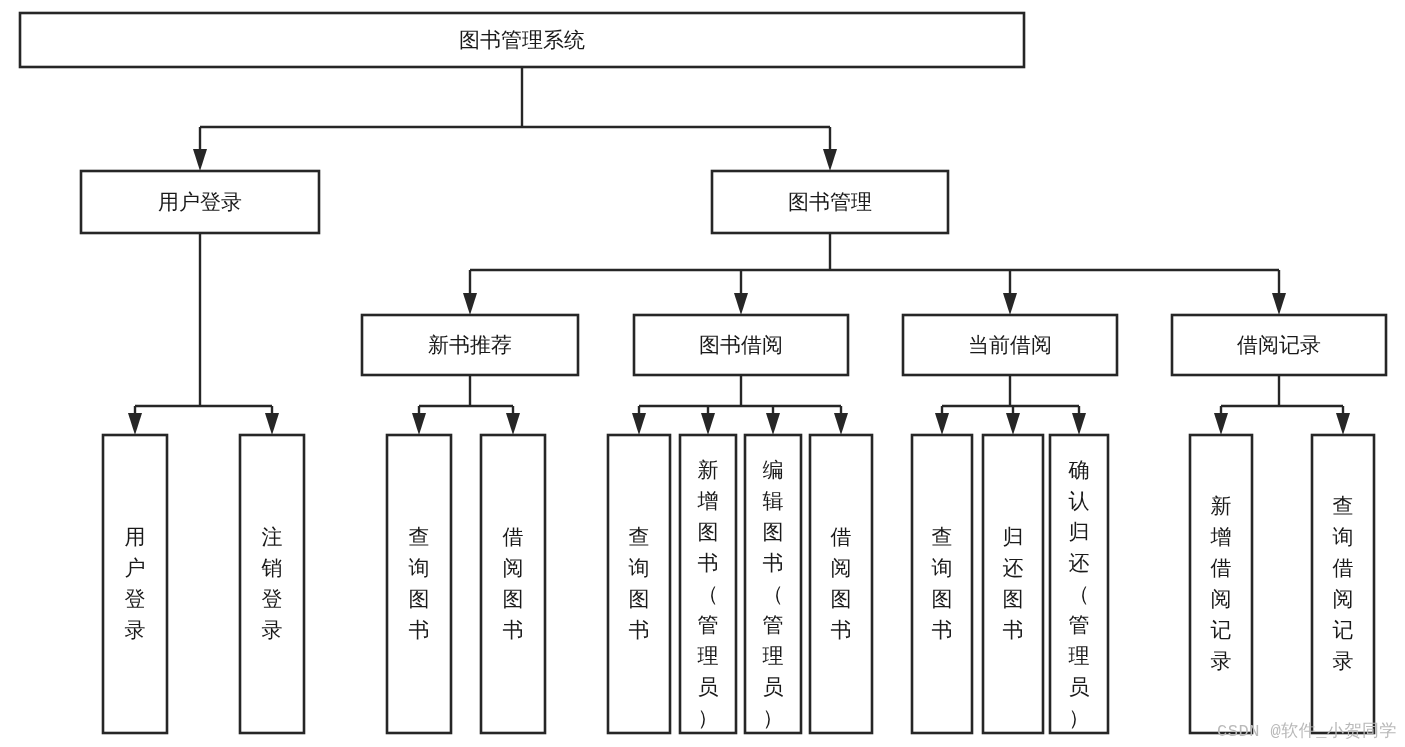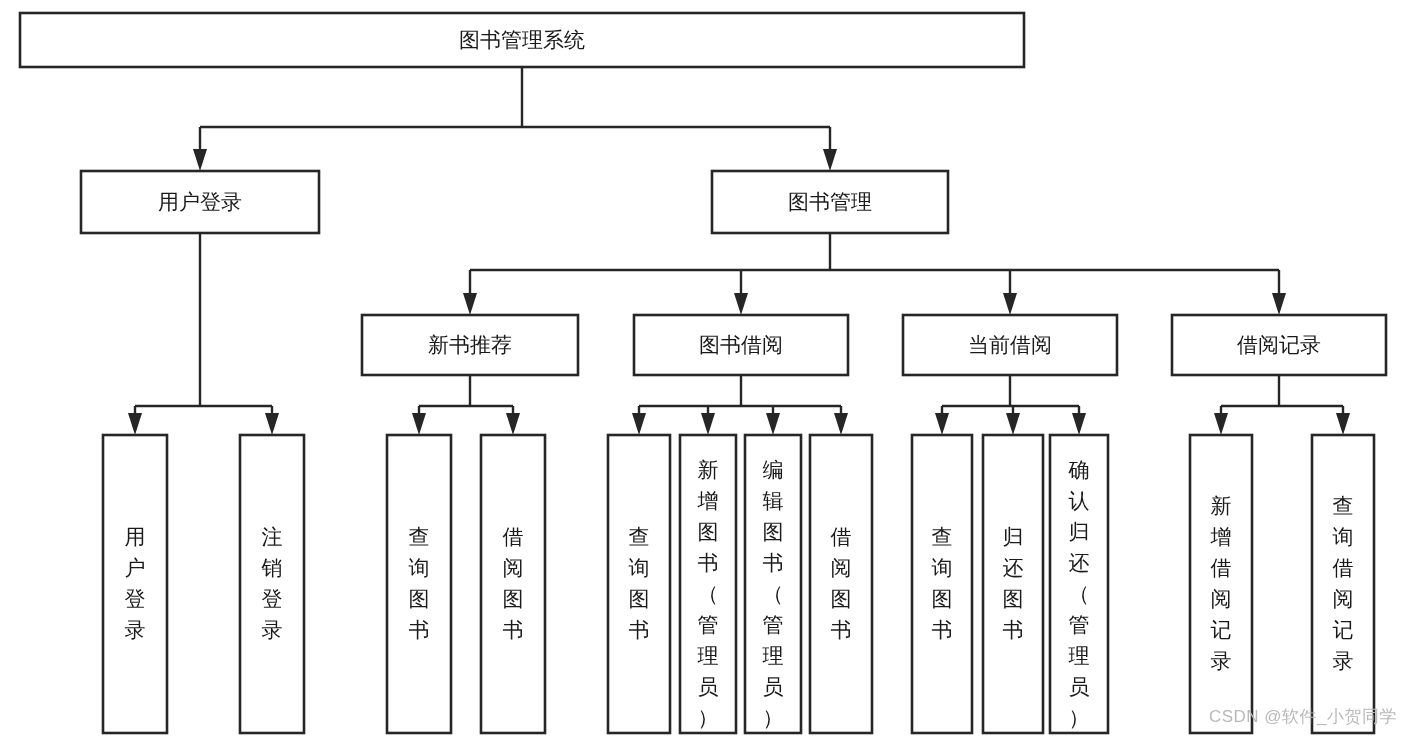--- a/index.html
+++ b/index.html
@@ -50,22 +50,22 @@
     fill: none;
     stroke-linecap: butt;
   }
   .arrowhead {
     fill: #262626;
     stroke: none;
   }
   .watermark {
     position: absolute;
     right: 8px;
-    bottom: 19px;
-    font-family: Liberation Sans, sans-serif;
+    bottom: 5px;
+    font-family: Liberation Mono, monospace;
     font-size: 17px;
     color: #b9b9b9;
     letter-spacing: 0.5px;
     white-space: nowrap;
     user-select: none;
     margin-left: 6px;
   }
 </style>
 </head>
 <body>

